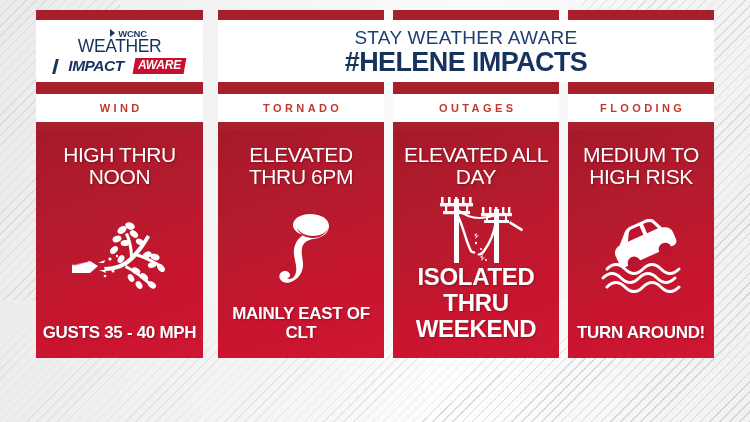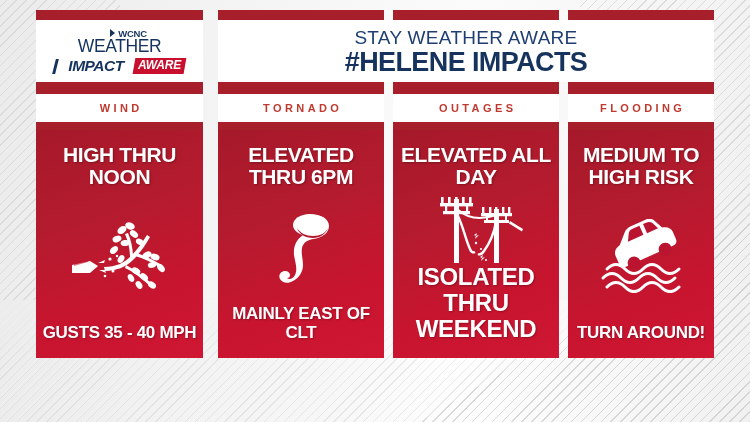--- a/index.html
+++ b/index.html
@@ -127,21 +127,21 @@
     letter-spacing:3.4px; text-indent:3.4px;
   }
   .col-rule { height:8px; background:#a61f2b; }
   .card {
     height:228px; position:relative;
     background:linear-gradient(160deg,#a5192a 0%,#b51b2e 38%,#c8142f 72%,#cf1733 100%);
     display:flex; flex-direction:column; align-items:center;
     padding:14px 6px 12px;
   }
   .card-top {
-    color:#fff; font-weight:bold; font-size:21px; line-height:1.05;
+    color:#fff; font-weight:normal; font-size:21px; line-height:1.05;
     text-align:center; letter-spacing:-.4px;
     text-shadow:1px 1px 2px rgba(0,0,0,.28);
   }
   .card-icon {
     flex:1; display:flex; align-items:center; justify-content:center;
     width:100%;
   }
   .card-bottom {
     color:#fff; font-weight:bold; font-size:17px; line-height:1.08;
     text-align:center; letter-spacing:-.3px;

